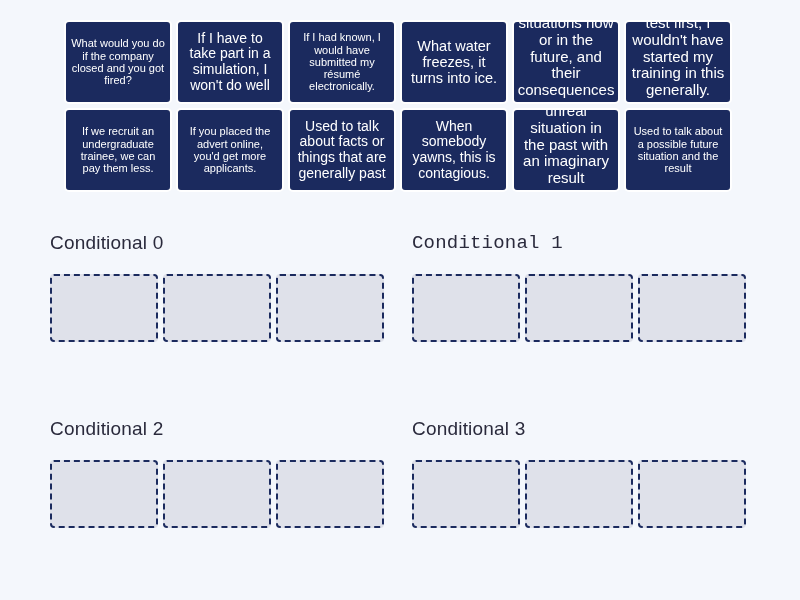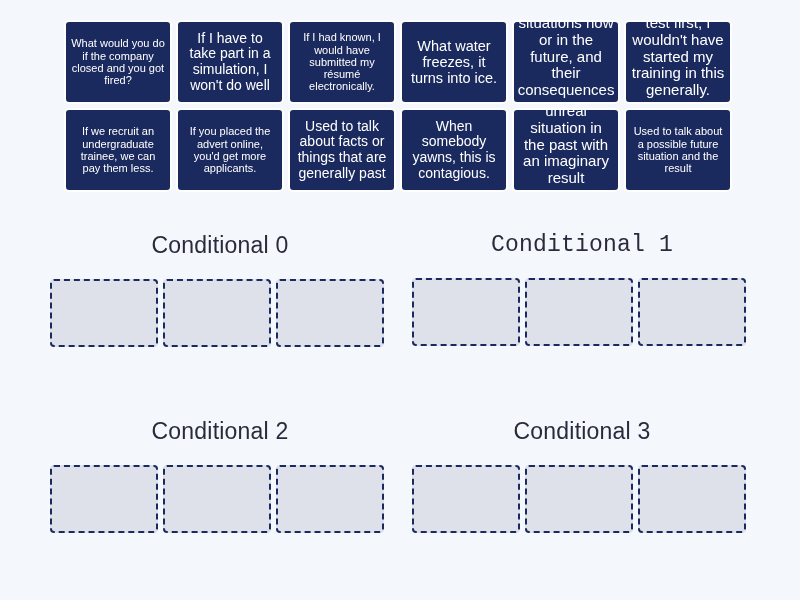--- a/index.html
+++ b/index.html
@@ -60,22 +60,22 @@
   .group {
     position: absolute;
     width: 340px;
   }
   .g0 { left: 50px;  top: 0; }
   .g1 { left: 412px; top: 0; font-family: Liberation Mono, monospace; }
   .g2 { left: 50px;  top: 186px; }
   .g3 { left: 412px; top: 186px; }
 
   .group-title {
-    text-align: center;
-    font-size: 23px;
+    text-align: left;
+    font-size: 19px;
     color: #2a2a3c;
     font-weight: normal;
     letter-spacing: 0.2px;
     margin: 0 0 20px 0;
   }
   .slots {
     display: grid;
     grid-template-columns: repeat(3, 108px);
     column-gap: 5px;
   }

